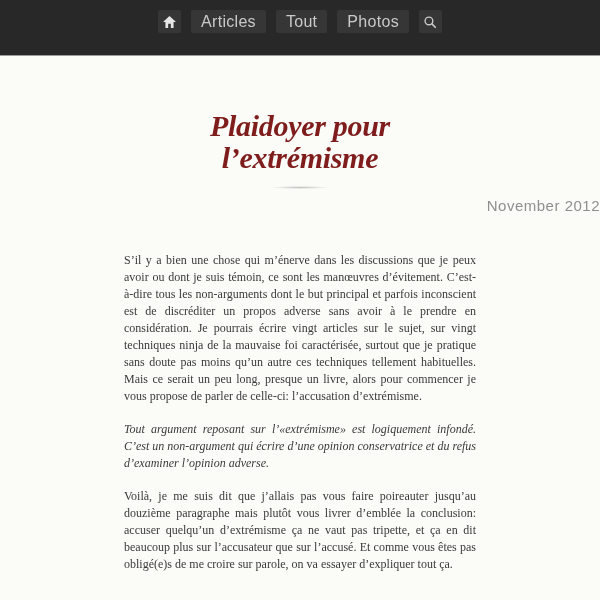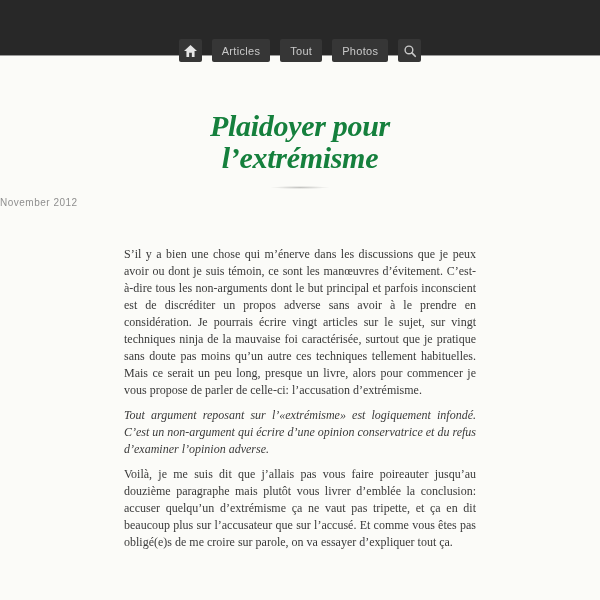--- a/index.html
+++ b/index.html
@@ -25,66 +25,65 @@
   }
   .nav-btn {
     display: flex;
     align-items: center;
     justify-content: center;
     height: 23px;
     padding: 0 10px;
     background: #363636;
     border-radius: 2px;
     color: #c9c9c9;
-    font-size: 11px;
+    font-size: 16px;
     letter-spacing: 0.3px;
     cursor: pointer;
     text-decoration: none;
     box-sizing: border-box;
-    margin-top: 29px;
   }
   .icon-btn { width: 23px; padding: 0; }
   .icon-btn svg { display: block; }
 
   
   main { padding-top: 54px; }
   h1 {
     margin: 0 auto;
     max-width: 250px;
     text-align: center;
     font-family: "Liberation Serif", serif;
     font-style: italic;
     font-weight: 700;
     font-size: 30px;
     line-height: 32px;
-    color: #15803d;
+    color: #7f1d1d;
     letter-spacing: -0.3px;
   }
   .divider {
     width: 58px; height: 3px;
     margin: 12px auto 8px auto;
     background: radial-gradient(ellipse at center, rgba(0,0,0,0.22) 0%, rgba(0,0,0,0) 72%);
   }
   .date {
-    text-align: left;
-    font-size: 10px;
+    text-align: right;
+    font-size: 15px;
     letter-spacing: 0.5px;
     color: #8f8f8f;
     margin-bottom: 38px;
   }
   .body {
     width: 352px;
     margin: 0 auto;
     font-family: "Liberation Serif", serif;
     font-size: 12px;
     line-height: 17px;
     color: #3a3a3a;
     text-align: justify;
   }
-  .body p { margin: 0 0 8px 0; }
+  .body p { margin: 16px 0 8px 0; }
   .body p.em { font-style: italic; }
 </style>
 </head>
 <body>
 
 <div class="nav">
   <div class="nav-inner">
     <a class="nav-btn icon-btn">
       <svg width="13" height="12" viewBox="0 0 24 22">
         <path d="M12 0 L24 11 H19.5 V22 H14.5 V14 H9.5 V22 H4.5 V11 H0 Z" fill="#e6e6e6"></path>

